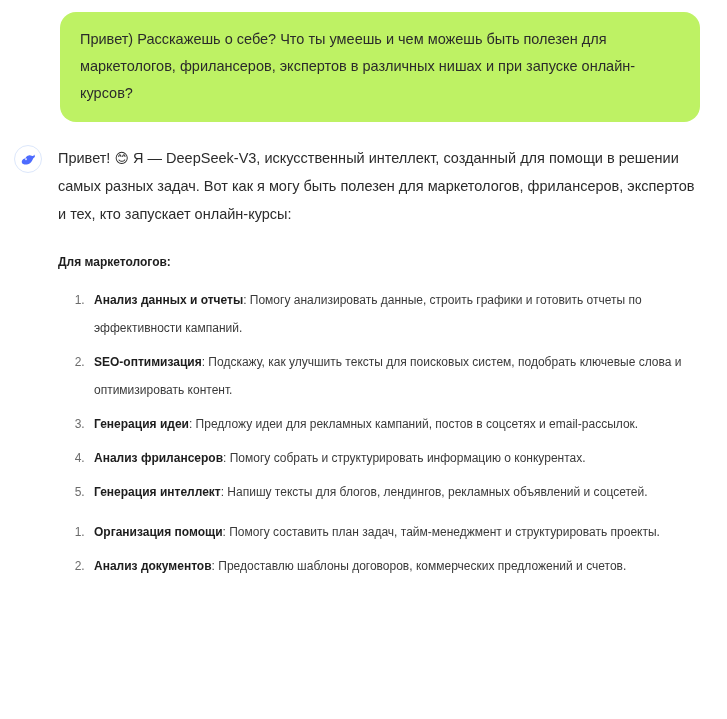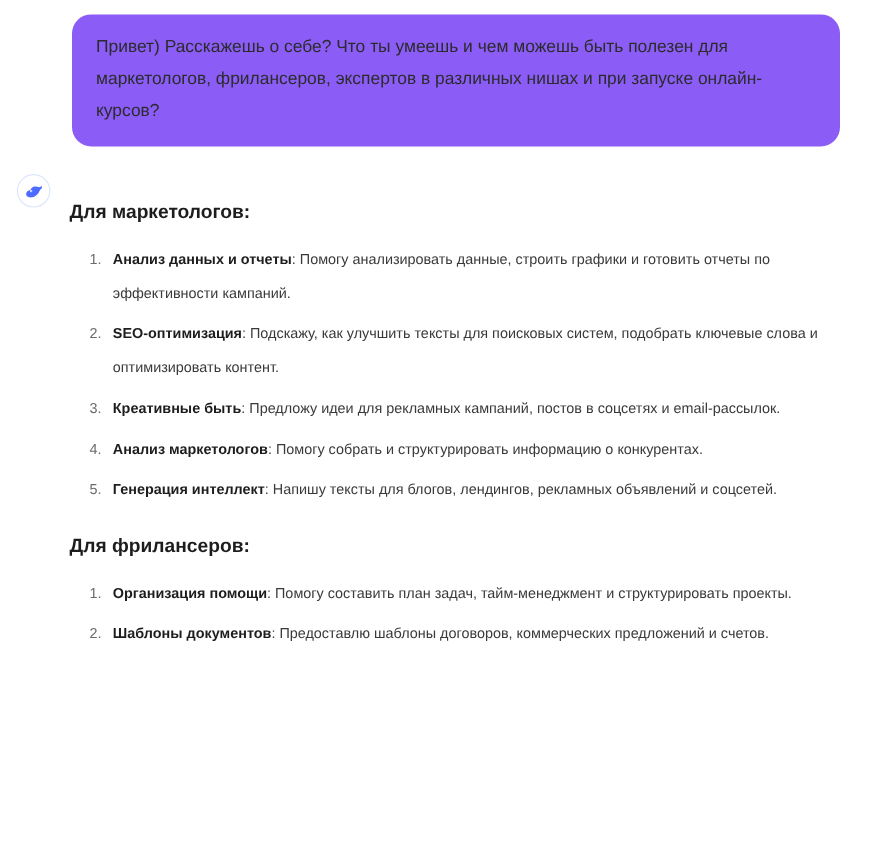--- a/index.html
+++ b/index.html
@@ -25,21 +25,21 @@
   }
 
   
   .user-row {
     display: flex;
     justify-content: flex-end;
     padding: 12px 27px 0 27px;
     box-sizing: border-box;
   }
   .user-bubble {
-    background: #8b5cf6;
+    background: #bef264;
     border-radius: 16px;
     padding: 14px 20px 15px 20px;
     max-width: 640px;
     box-sizing: border-box;
     font-size: 14.5px;
     line-height: 27px;
     color: #2b2b2b;
     text-align: left;
   }
 
@@ -76,21 +76,21 @@
     line-height: 28px;
     color: #2b2b2b;
     margin: 0;
   }
   .emoji {
     font-family: "DejaVu Sans", sans-serif;
     font-size: 14px;
   }
 
   h3.section-heading {
-    font-size: 16px;
+    font-size: 12px;
     font-weight: bold;
     color: #1d1d1d;
     margin: 22px 0 0 0;
     line-height: 24px;
   }
 
   ol.task-list {
     margin: 12px 0 0 0;
     padding: 0 0 0 30px;
     list-style: decimal;
@@ -126,34 +126,34 @@
         <svg width="18" height="18" viewBox="0 0 24 24" aria-hidden="true">
           <path d="M21.5 6.6c-.5-.3-1 .1-1.5.5-.7.6-1.3 1-2.3.8-1.6-.3-3-1-4.7-.7-1.9.3-3.3 1.5-4.1 3.2-.3.6-.6.8-1.2.9-1.3.2-2.4.8-3.2 1.9-.6.8-.9 1.7-.8 2.7.1 1.3.8 2.2 1.9 2.8 1.5.8 3.1.9 4.7.6 2.4-.4 4.4-1.6 6-3.4 1-1.1 1.7-2.4 2.3-3.8.3-.7.7-1.3 1.3-1.8.6-.5 1.1-1 1.3-1.8.2-.8 0-1.5-.7-1.9z" fill="#4D6BFE"></path>
           <circle cx="9.3" cy="12.4" r="1.25" fill="#ffffff"></circle>
           <circle cx="9.3" cy="12.4" r="0.55" fill="#4D6BFE"></circle>
         </svg>
       </span>
     </div>
 
     <div class="assistant-body">
 
+      <p class="intro"><span>Привет! </span><span class="emoji">😊</span><span> Я — DeepSeek-V3, искусственный интеллект, созданный для помощи в решении самых разных задач. Вот как я могу быть полезен для маркетологов, фрилансеров, экспертов и тех, кто запускает онлайн-курсы:</span></p>
 
       <h3 class="section-heading">Для маркетологов:</h3>
 
       <ol class="task-list">
         <li><b>Анализ данных и отчеты</b><span class="li-text">: Помогу анализировать данные, строить графики и готовить отчеты по эффективности кампаний.</span></li>
         <li><b>SEO-оптимизация</b><span class="li-text">: Подскажу, как улучшить тексты для поисковых систем, подобрать ключевые слова и оптимизировать контент.</span></li>
-        <li><b>Креативные быть</b><span class="li-text">: Предложу идеи для рекламных кампаний, постов в соцсетях и email-рассылок.</span></li>
-        <li><b>Анализ маркетологов</b><span class="li-text">: Помогу собрать и структурировать информацию о конкурентах.</span></li>
+        <li><b>Генерация идеи</b><span class="li-text">: Предложу идеи для рекламных кампаний, постов в соцсетях и email-рассылок.</span></li>
+        <li><b>Анализ фрилансеров</b><span class="li-text">: Помогу собрать и структурировать информацию о конкурентах.</span></li>
         <li><b>Генерация интеллект</b><span class="li-text">: Напишу тексты для блогов, лендингов, рекламных объявлений и соцсетей.</span></li>
       </ol>
 
-      <h3 class="section-heading">Для фрилансеров:</h3>
 
       <ol class="task-list">
         <li><b>Организация помощи</b><span class="li-text">: Помогу составить план задач, тайм-менеджмент и структурировать проекты.</span></li>
-        <li><b>Шаблоны документов</b><span class="li-text">: Предоставлю шаблоны договоров, коммерческих предложений и счетов.</span></li>
+        <li><b>Анализ документов</b><span class="li-text">: Предоставлю шаблоны договоров, коммерческих предложений и счетов.</span></li>
 
       </ol>
 
     </div>
   </div>
 </div>
 
 </body></html>

